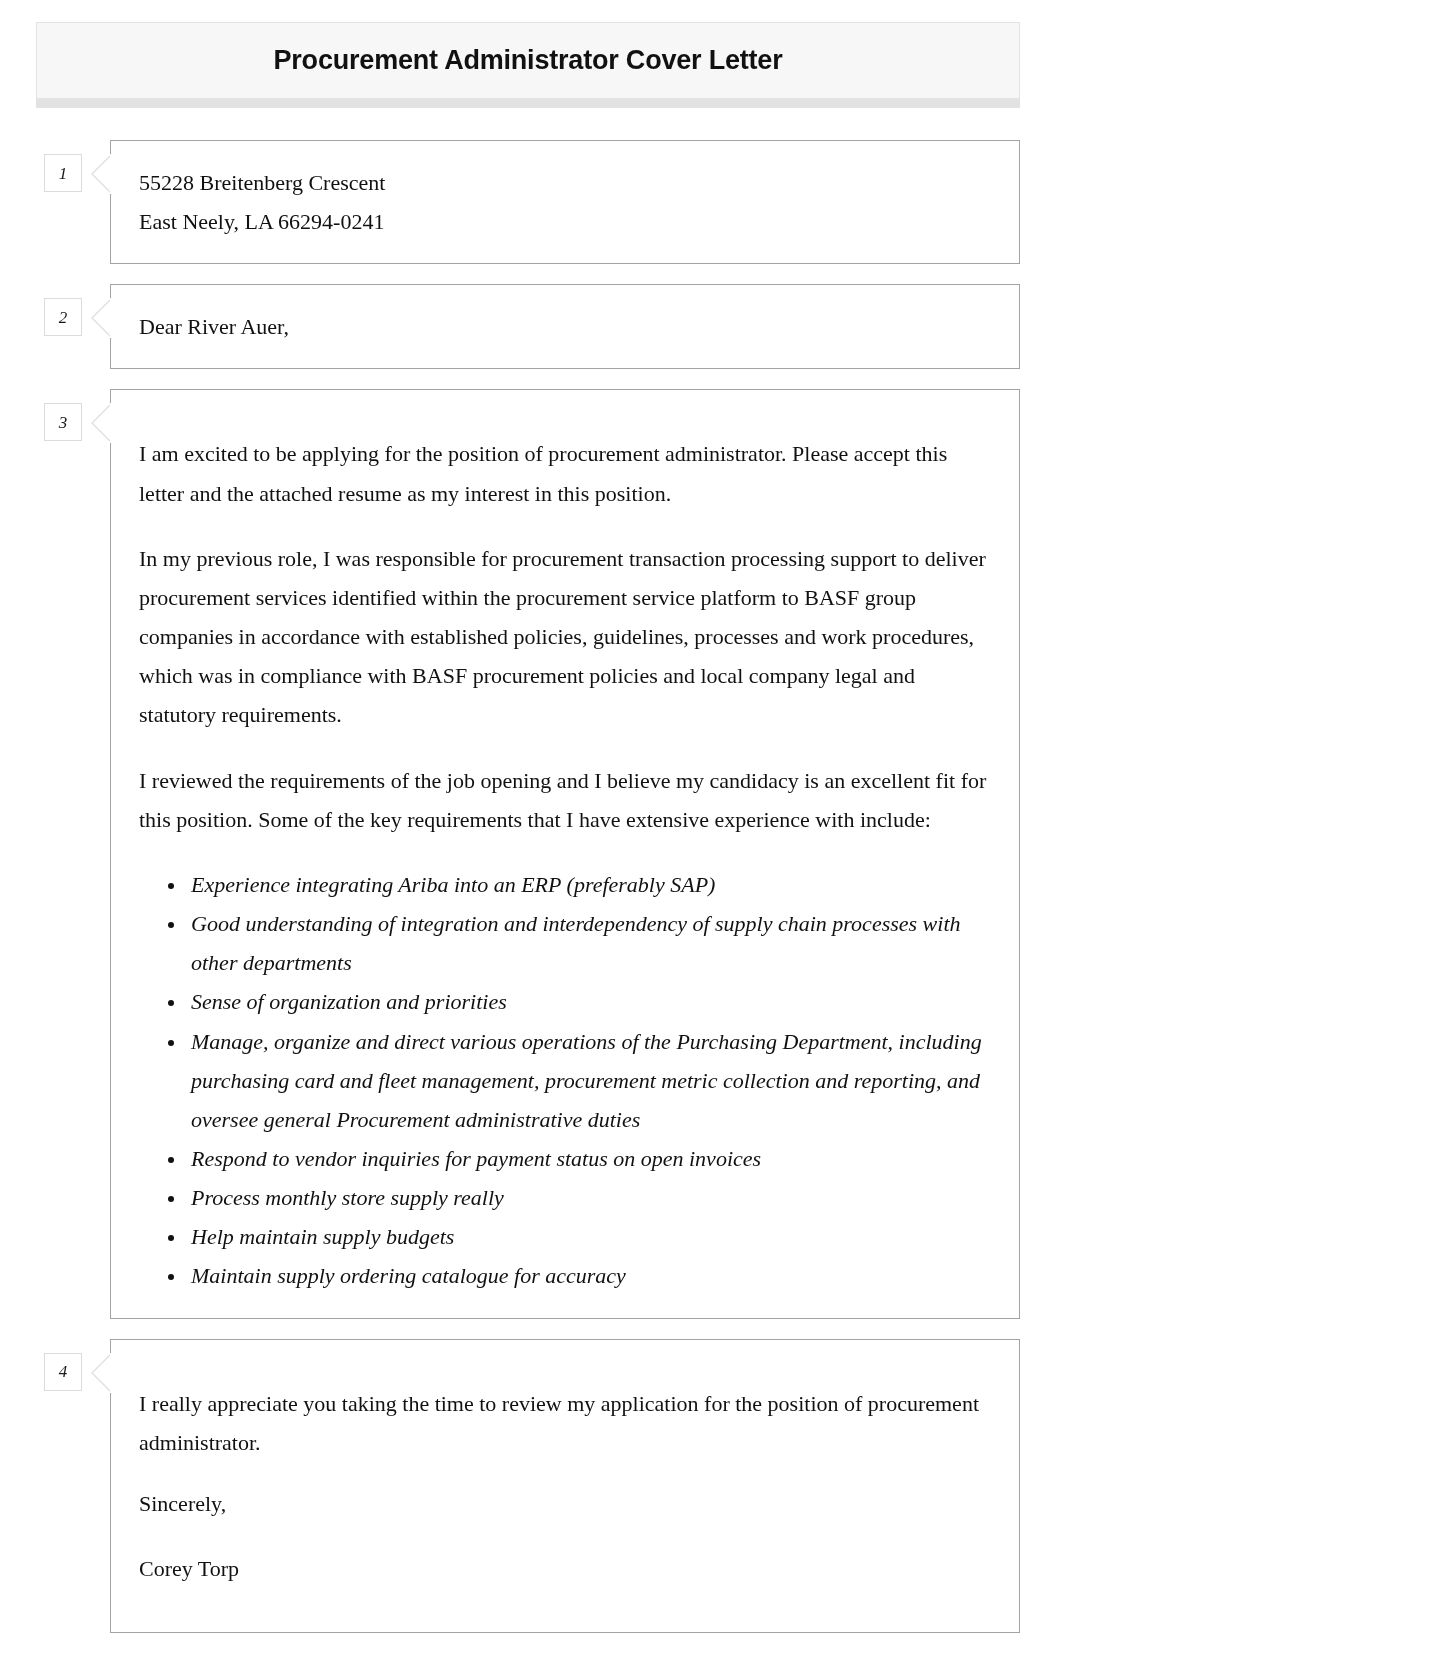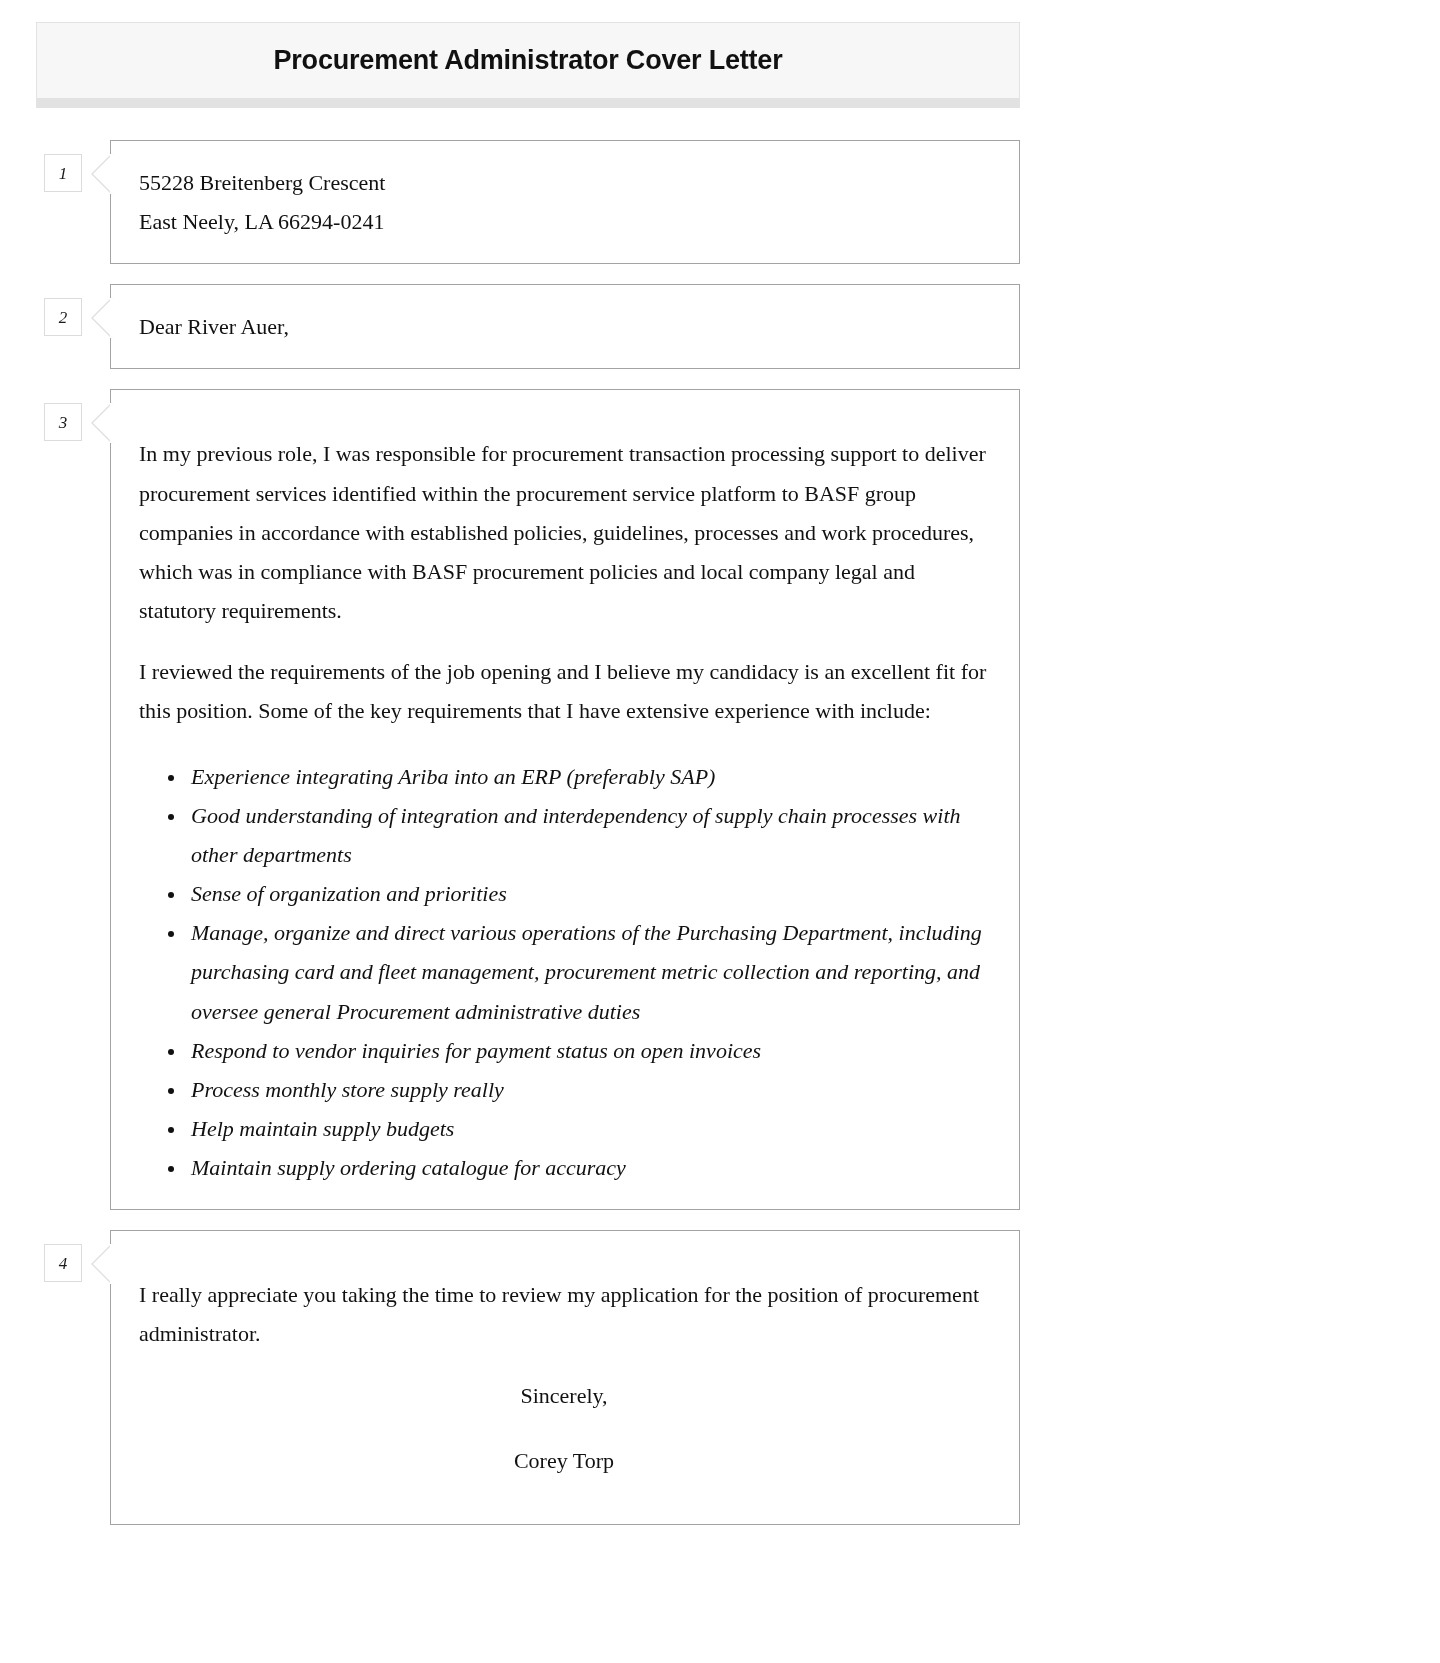--- a/index.html
+++ b/index.html
@@ -128,21 +128,21 @@
   }
 
   
   .line,
   .para {
     font-size: 22px;
     line-height: 1.78;
     color: #111111;
   }
   .para + .para {
-    margin-top: 18px;
+    margin-top: 26px;
   }
   .bold {
     font-weight: normal;
   }
   .addr-line {
     font-size: 22px;
     line-height: 1.78;
   }
 
   ul.req-list {
@@ -155,21 +155,20 @@
     line-height: 1.78;
     margin: 0;
     padding-left: 4px;
     font-style: italic;
   }
   ul.req-list li::marker {
     font-size: 20px;
   }
 
   .sign-block {
-    text-align: center;
   }
   .sign-block .para + .para {
     margin-top: 26px;
   }
 </style>
 </head>
 <body>
 
 <div class="page">
 
@@ -208,20 +207,21 @@
     </div>
 
     <div class="section">
       <div class="badge">3</div>
       <div class="bubble">
         <svg class="notch-svg" viewBox="0 0 21 42">
           <path d="M21 1 L1 21 L21 41" fill="#ffffff" stroke="#e0e0e0" stroke-width="1.4"></path>
           <line x1="20" y1="1" x2="20" y2="41" stroke="#ffffff" stroke-width="2.2"></line>
         </svg>
         <div class="bubble-inner">
+          <p class="para">I am excited to be applying for the position of procurement administrator. Please accept this letter and the attached resume as my interest in this position.</p>
           <p class="para">In my previous role, I was responsible for procurement transaction processing support to deliver procurement services identified within the procurement service platform to BASF group companies in accordance with established policies, guidelines, processes and work procedures, which was in compliance with BASF procurement policies and local company legal and statutory requirements.</p>
           <p class="para">I reviewed the requirements of the job opening and I believe my candidacy is an excellent fit for this position. Some of the key requirements that I have extensive experience with include:</p>
           <ul class="req-list">
             <li>Experience integrating Ariba into an ERP (preferably SAP)</li>
             <li>Good understanding of integration and interdependency of supply chain processes with other departments</li>
             <li>Sense of organization and priorities</li>
             <li>Manage, organize and direct various operations of the Purchasing Department, including purchasing card and fleet management, procurement metric collection and reporting, and oversee general Procurement administrative duties</li>
             <li>Respond to vendor inquiries for payment status on open invoices</li>
             <li>Process monthly store supply really</li>
             <li>Help maintain supply budgets</li>

